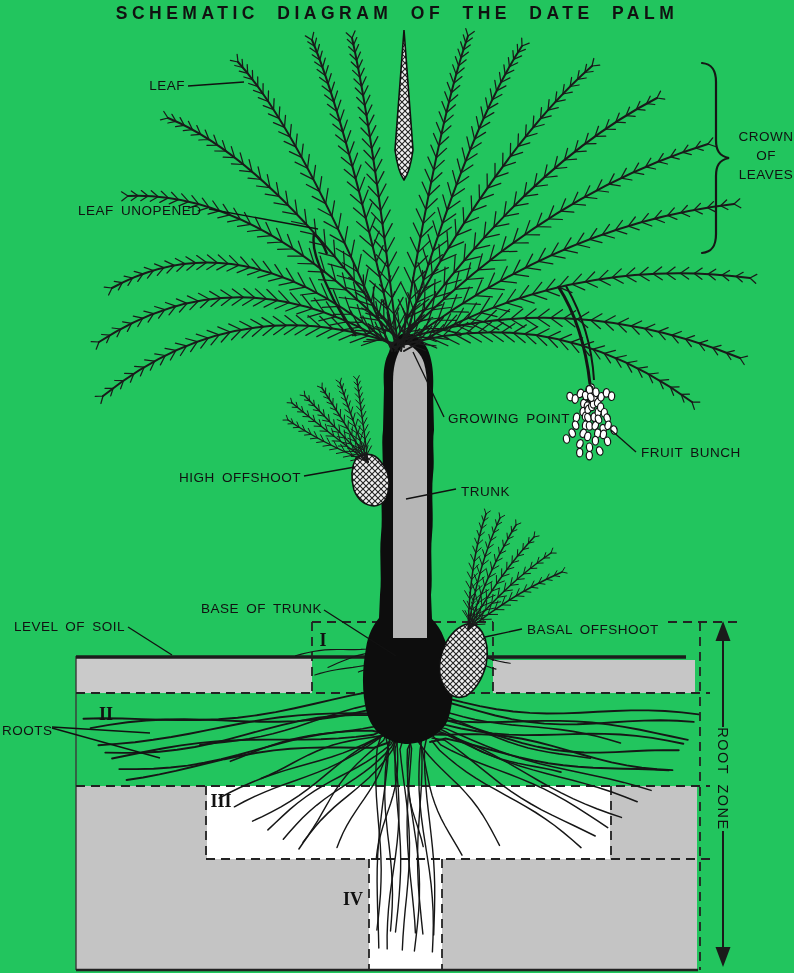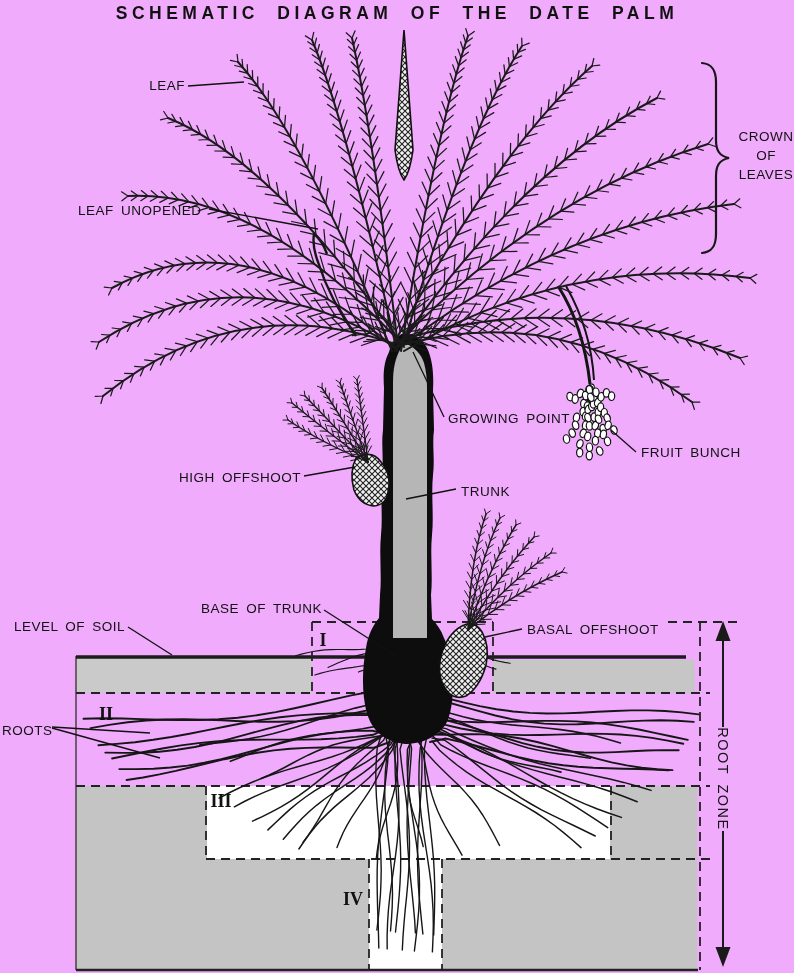--- a/index.html
+++ b/index.html
@@ -1,16 +1,16 @@
 <!DOCTYPE html>
 <html><head>
 <meta charset="utf-8">
 <style>
   html,body{margin:0;padding:0;background:#ffffff;}
-  .page{position:relative;width:794px;height:973px;background:#f0abfc;overflow:hidden;
+  .page{position:relative;width:794px;height:973px;background:#22c55e;overflow:hidden;
         font-family:"Liberation Sans", sans-serif;}
   svg{display:block}
   text{fill:#111;}
   .lbl{font-size:13.5px;letter-spacing:0.5px;word-spacing:3px;}
   .ttl{font-size:17.5px;font-weight:bold;letter-spacing:4.5px;word-spacing:9px;}
   .zone{font-family:"Liberation Serif", serif;font-weight:bold;font-size:18px;}
   .rz{font-size:14.5px;letter-spacing:1.5px;word-spacing:4px;}
   .leader{stroke:#111;stroke-width:1.3;fill:none;}
   .dash{stroke:#222;stroke-width:1.8;fill:none;stroke-dasharray:9 6;}
 </style>

